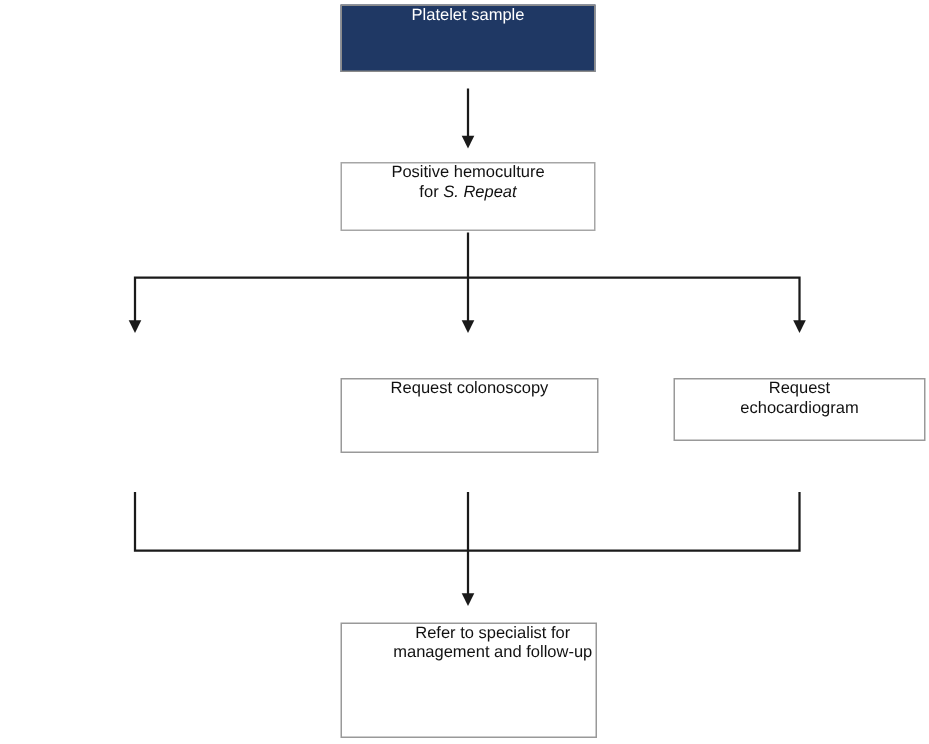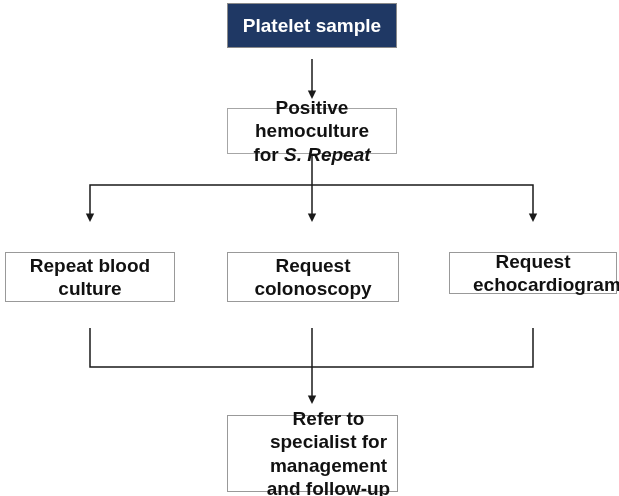--- a/index.html
+++ b/index.html
@@ -20,29 +20,28 @@
   .canvas{
     position:relative;
     width:619px;
     height:496px;
     background:var(--background);
     overflow:hidden;
   }
   .node{
     position:absolute;
     display:flex;
-    align-items:center;
+    align-items:flex-start;
     justify-content:center;
     text-align:center;
-    font-size:19px;
+    font-size:11px;
     line-height:1.22;
     background:var(--node-fill-light);
     border:1px solid var(--node-border);
     color:var(--text-color);
-    font-weight:bold;
   }
   .node .inner{display:block;}
   .node-dark{
     background:var(--node-fill-dark);
     color:var(--node-text-dark);
     border:1px solid #8a8a8a;
   }
   #node-platelet{left:227px;top:3px;width:170px;height:45px;}
   #node-hemoculture{left:227px;top:108px;width:170px;height:46px;border-color:#a6a6a6;}
   #node-repeat{left:5px;top:252px;width:170px;height:50px;}
@@ -99,23 +98,20 @@
   </div>
 
   <div class="node" id="node-hemoculture">
     <span class="inner">
       <span>Positive hemoculture</span><br>
       <span>for</span>
       <i>S. Repeat</i>
     </span>
   </div>
 
-  <div class="node" id="node-repeat">
-    <span class="inner">Repeat blood culture</span>
-  </div>
 
   <div class="node" id="node-colonoscopy">
     <span class="inner">Request colonoscopy</span>
   </div>
 
   <div class="node" id="node-echo">
     <span class="inner">Request echocardiogram</span>
   </div>
 
   <div class="node" id="node-refer">

